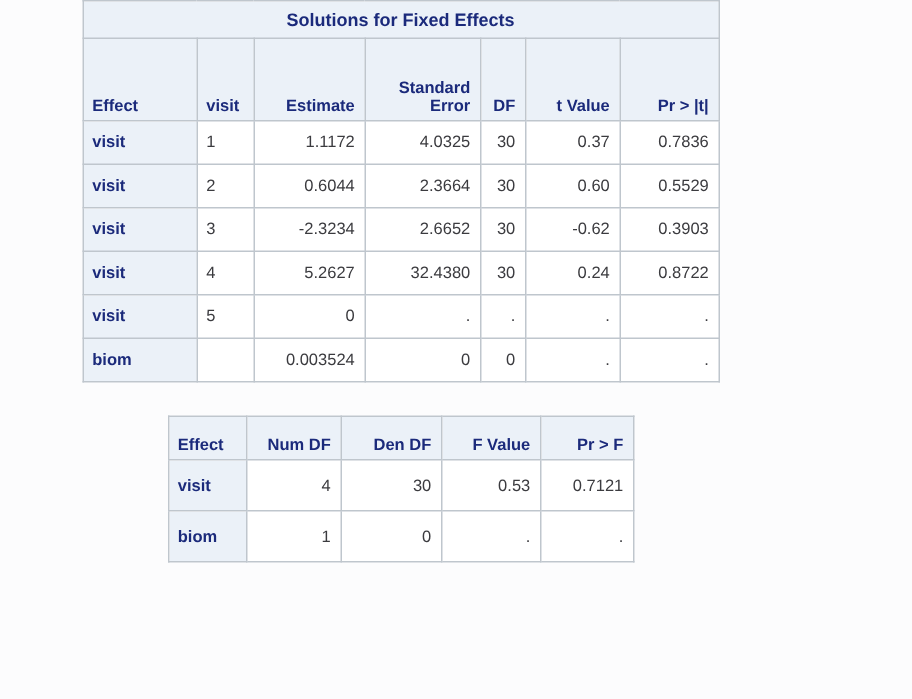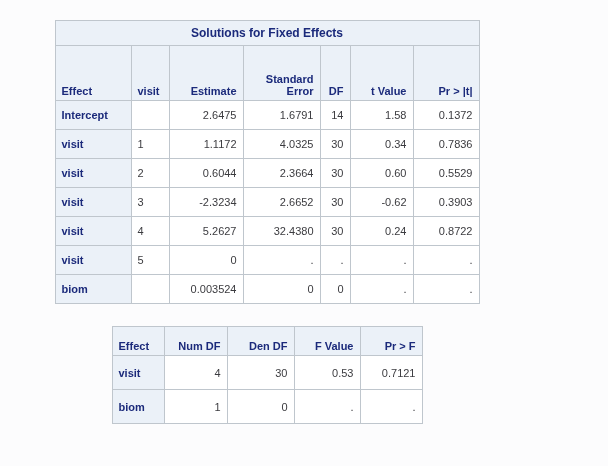--- a/index.html
+++ b/index.html
@@ -10,21 +10,21 @@
   }
   .canvas {
     position: relative;
     width: 608px;
     height: 466px;
     overflow: hidden;
     background: #fcfcfd;
   }
   .output-area {
     width: 534px;
-    padding-top: 20px;
+    padding-top: 0;
   }
   table.sas {
     border-collapse: collapse;
     table-layout: fixed;
     margin: 0 auto 22px auto;
     background: #ffffff;
   }
   table.sas th, table.sas td {
     border: 1px solid #bfc6cd;
     font-size: 11px;
@@ -90,35 +90,26 @@
             <th class="colhead ar">Estimate</th>
             <th class="colhead ar">Standard
 Error</th>
             <th class="colhead ar">DF</th>
             <th class="colhead ar">t Value</th>
             <th class="colhead ar">Pr &gt; |t|</th>
           </tr>
       </thead>
       <tbody>
           <tr>
-            <td class="rowhead al">Intercept</td>
-            <td class="al"></td>
-            <td class="ar">2.6475</td>
-            <td class="ar">1.6791</td>
-            <td class="ar">14</td>
-            <td class="ar">1.58</td>
-            <td class="ar">0.1372</td>
-          </tr>
-          <tr>
             <td class="rowhead al">visit</td>
             <td class="al">1</td>
             <td class="ar">1.1172</td>
             <td class="ar">4.0325</td>
             <td class="ar">30</td>
-            <td class="ar">0.34</td>
+            <td class="ar">0.37</td>
             <td class="ar">0.7836</td>
           </tr>
           <tr>
             <td class="rowhead al">visit</td>
             <td class="al">2</td>
             <td class="ar">0.6044</td>
             <td class="ar">2.3664</td>
             <td class="ar">30</td>
             <td class="ar">0.60</td>
             <td class="ar">0.5529</td>

